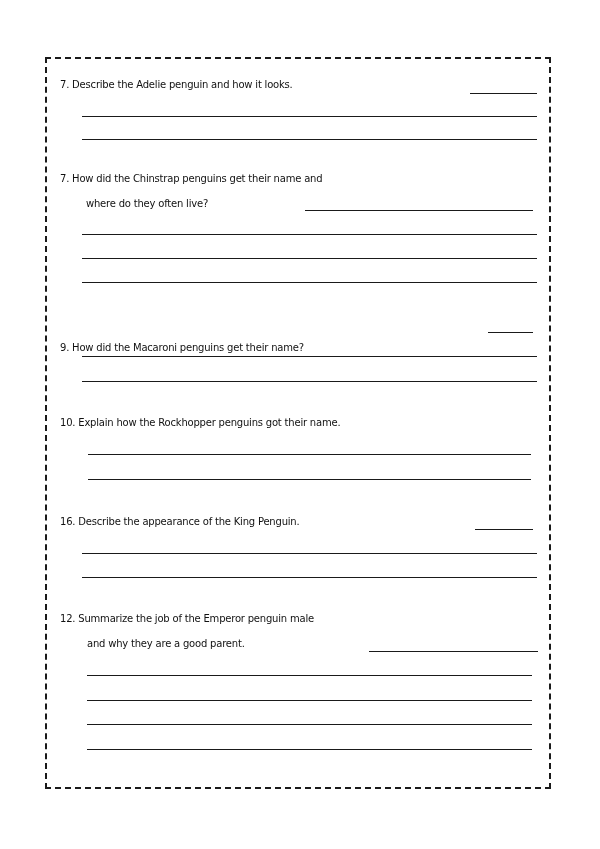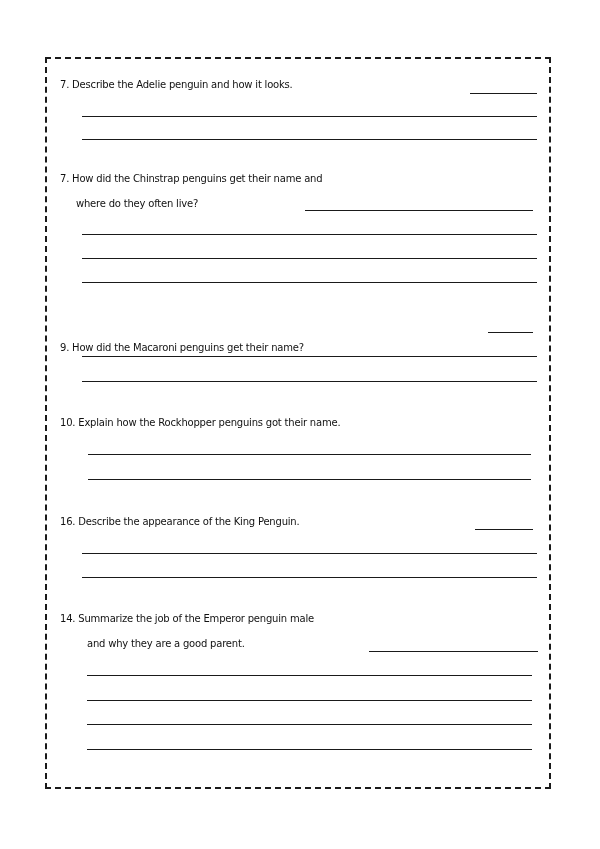--- a/index.html
+++ b/index.html
@@ -14,39 +14,39 @@
 <body>
 
 <div class="frame"></div>
 
 <div class="q" style="left:60px;top:73px;">7. Describe the Adelie penguin and how it looks.</div>
 <div class="line" style="left:470px;top:93px;width:67px;"></div>
 <div class="line" style="left:82px;top:116px;width:455px;"></div>
 <div class="line" style="left:82px;top:139px;width:455px;"></div>
 
 <div class="q" style="left:60px;top:167px;">7. How did the Chinstrap penguins get their name and</div>
-<div class="q" style="left:76px;top:192px;text-align:center;">where do they often live?</div>
+<div class="q" style="left:86px;top:192px;text-align:center;">where do they often live?</div>
 <div class="line" style="left:305px;top:210px;width:228px;"></div>
 <div class="line" style="left:82px;top:234px;width:455px;"></div>
 <div class="line" style="left:82px;top:258px;width:455px;"></div>
 <div class="line" style="left:82px;top:282px;width:455px;"></div>
 
 <div class="q" style="left:60px;top:313px;margin-top:23px;">9. How did the Macaroni penguins get their name?</div>
 <div class="line" style="left:488px;top:332px;width:45px;"></div>
 <div class="line" style="left:82px;top:356px;width:455px;"></div>
 <div class="line" style="left:82px;top:381px;width:455px;"></div>
 
 <div class="q" style="left:60px;top:411px;">10. Explain how the Rockhopper penguins got their name.</div>
 <div class="line" style="left:88px;top:454px;width:443px;"></div>
 <div class="line" style="left:88px;top:479px;width:443px;"></div>
 
 <div class="q" style="left:60px;top:510px;">16. Describe the appearance of the King Penguin.</div>
 <div class="line" style="left:475px;top:529px;width:58px;"></div>
 <div class="line" style="left:82px;top:553px;width:455px;"></div>
 <div class="line" style="left:82px;top:577px;width:455px;"></div>
 
-<div class="q" style="left:60px;top:607px;">14. Summarize the job of the Emperor penguin male</div>
+<div class="q" style="left:60px;top:607px;">12. Summarize the job of the Emperor penguin male</div>
 <div class="q" style="left:87px;top:632px;">and why they are a good parent.</div>
 <div class="line" style="left:369px;top:651px;width:169px;"></div>
 <div class="line" style="left:87px;top:675px;width:445px;"></div>
 <div class="line" style="left:87px;top:700px;width:445px;"></div>
 <div class="line" style="left:87px;top:724px;width:445px;"></div>
 <div class="line" style="left:87px;top:749px;width:445px;"></div>
 
 </body></html>

